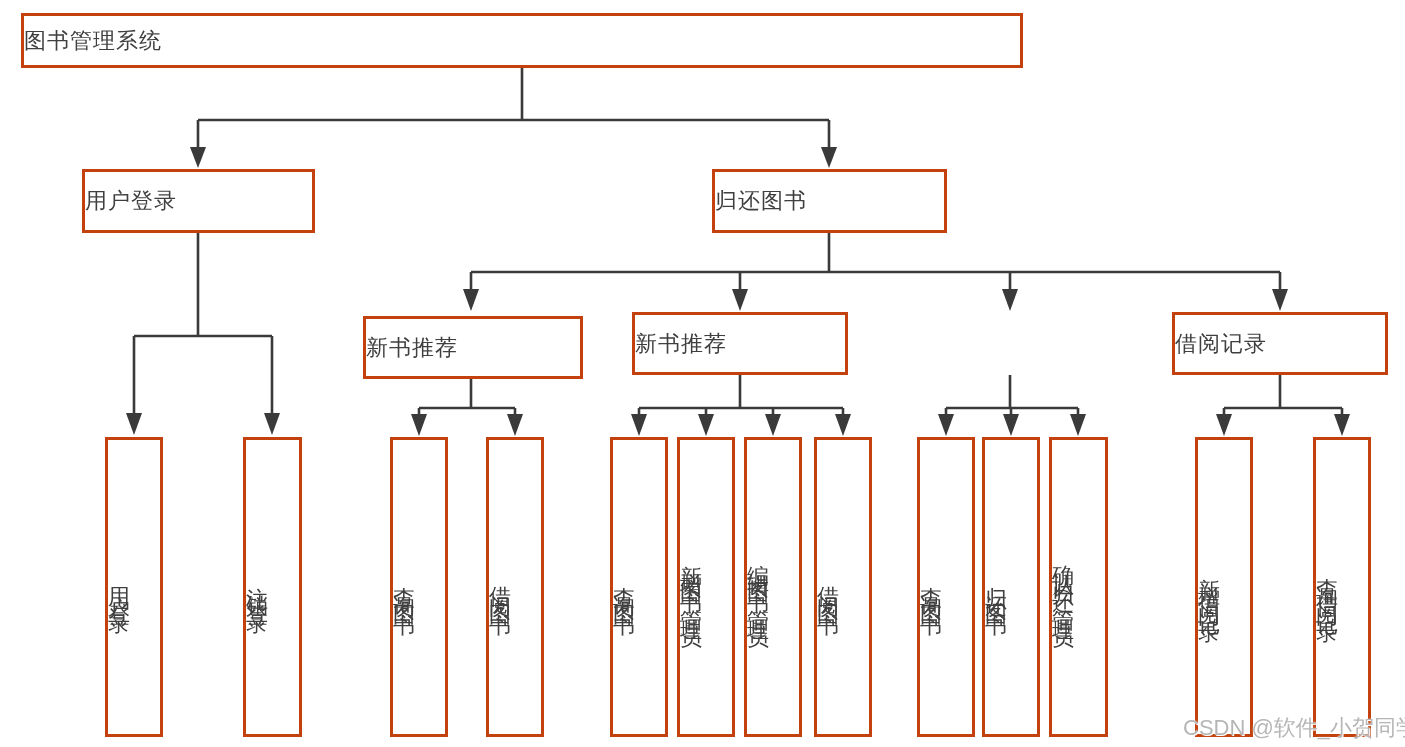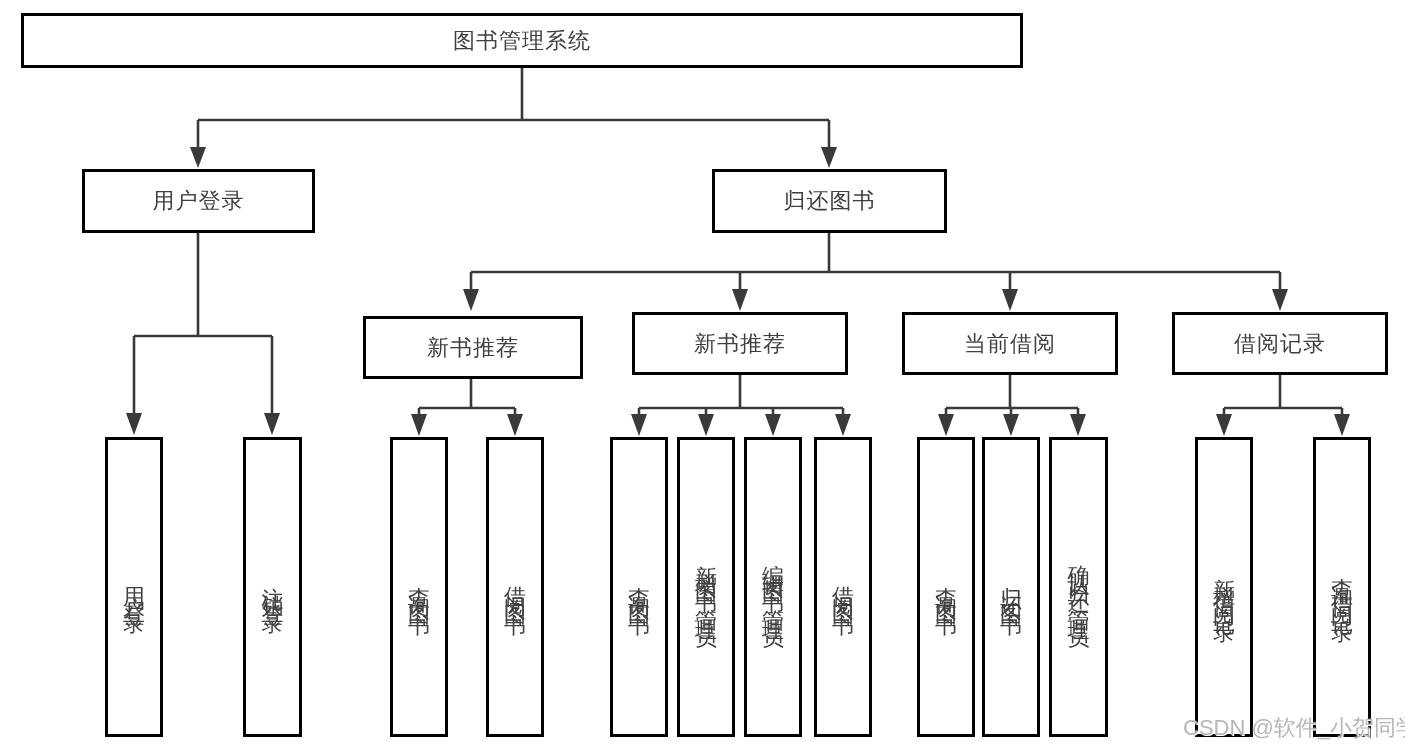--- a/index.html
+++ b/index.html
@@ -19,25 +19,25 @@
     position: absolute;
     left: 0;
     top: 0;
     width: 1405px;
     height: 747px;
     pointer-events: none;
   }
   .box {
     position: absolute;
     box-sizing: border-box;
-    border: 3px solid #000000;
+    border: 3px solid #c2410c;
     background: #ffffff;
     display: flex;
     align-items: center;
-    justify-content: center;
+    justify-content: flex-start;
     color: #3f3f3f;
   }
   .box.h span {
     font-size: 22px;
     letter-spacing: 1px;
     white-space: nowrap;
   }
   .box.v span {
     writing-mode: vertical-rl;
     text-orientation: mixed;
@@ -105,23 +105,20 @@
   <div class="box h" style="left:712px;top:169px;width:235px;height:64px">
     <span>归还图书</span>
   </div>
 
   <div class="box h" style="left:363px;top:316px;width:220px;height:63px">
     <span>新书推荐</span>
   </div>
   <div class="box h" style="left:632px;top:312px;width:216px;height:63px">
     <span>新书推荐</span>
   </div>
-  <div class="box h" style="left:902px;top:312px;width:216px;height:63px">
-    <span>当前借阅</span>
-  </div>
   <div class="box h" style="left:1172px;top:312px;width:216px;height:63px">
     <span>借阅记录</span>
   </div>
 
   <div class="box v" style="left:105px;top:437px;width:58px;height:300px">
     <span>用户登录</span>
   </div>
   <div class="box v" style="left:243px;top:437px;width:59px;height:300px">
     <span>注销登录</span>
   </div>

